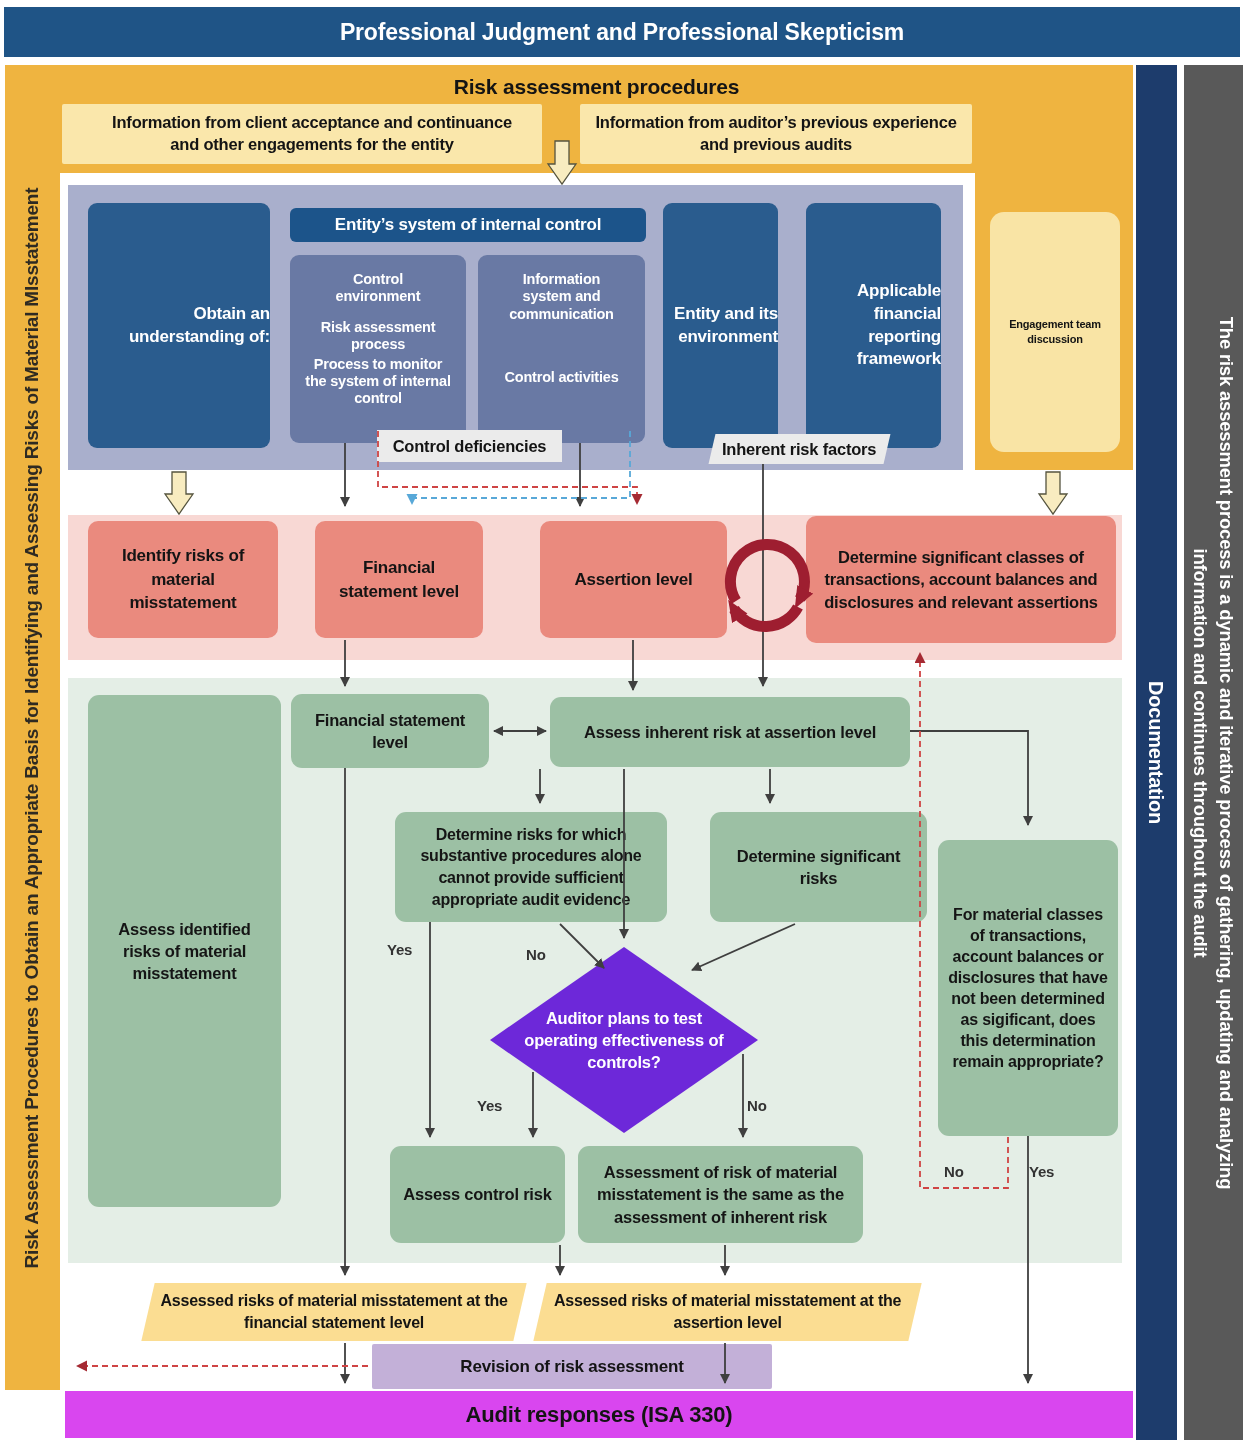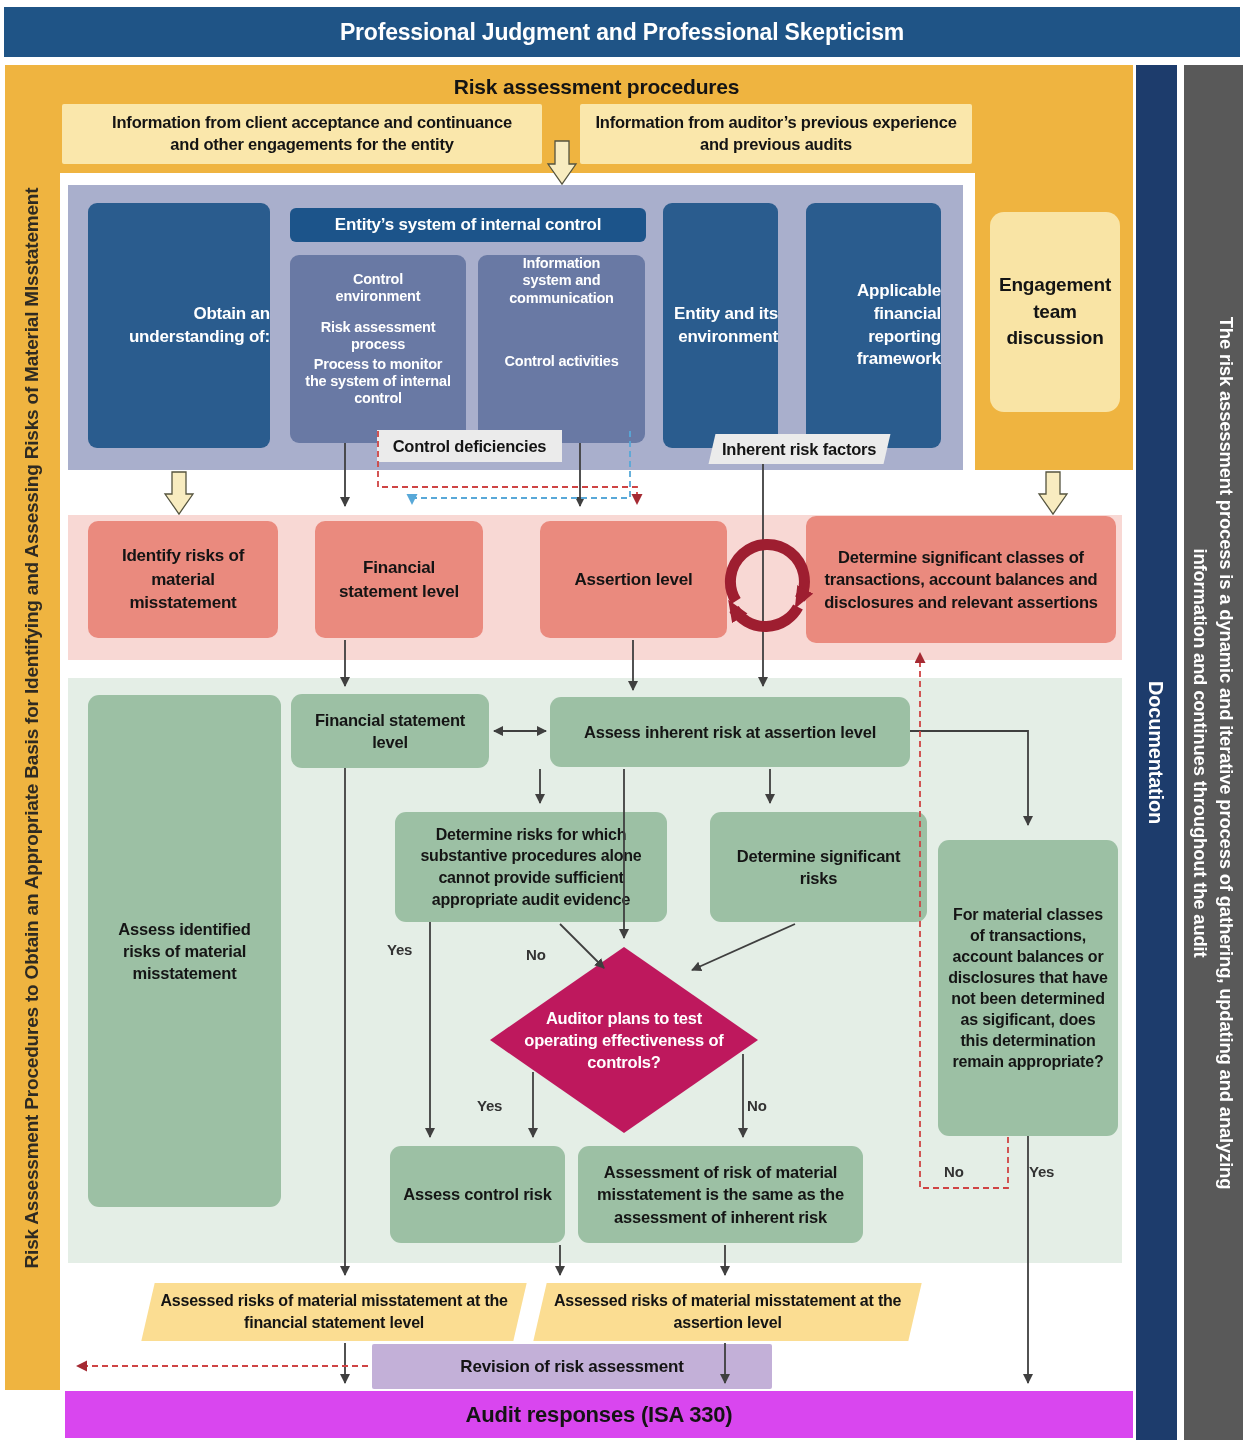--- a/index.html
+++ b/index.html
@@ -40,41 +40,41 @@
            line-height:1.2;display:flex;flex-direction:column;align-items:center;text-align:center;}
   .med1{left:290px;top:255px;width:176px;height:188px;}
   .med2{left:478px;top:255px;width:167px;height:188px;}
   .entity-env{left:663px;top:203px;width:115px;height:245px;}
   .framework{left:806px;top:203px;width:135px;height:245px;}
   .ctrl-def{left:377px;top:430px;width:185px;height:32px;background:#ebebeb;color:#141414;
             font-size:16.5px;font-weight:700;}
   .inh-risk{left:712px;top:434px;width:175px;height:30px;background:#ebebeb;color:#141414;
             font-size:16.5px;font-weight:700;transform:skewX(-13deg);}
   .inh-risk>span{transform:skewX(13deg);}
-  .engagement{left:990px;top:212px;width:130px;height:200px;background:#f9e4a5;border-radius:14px;
-              color:#141414;font-size:19px;font-weight:700;line-height:1.4;}
+  .engagement{left:990px;top:212px;width:130px;height:240px;background:#f9e4a5;border-radius:14px;
+              color:#141414;font-size:11px;font-weight:700;line-height:1.4;}
   
   .pink-section{left:68px;top:515px;width:1054px;height:145px;background:#f8d8d4;}
   .salmon{background:#ea8a7e;color:#141414;border-radius:10px;font-size:17px;font-weight:700;
           line-height:1.4;padding:4px 10px;}
   .identify{left:88px;top:521px;width:190px;height:117px;}
   .pink-fsl{left:315px;top:521px;width:168px;height:117px;}
   .assertion{left:540px;top:521px;width:187px;height:117px;}
   .classes{left:806px;top:516px;width:310px;height:127px;font-size:16.5px;line-height:1.35;}
   
   .green-section{left:68px;top:678px;width:1054px;height:585px;background:#e4eee6;}
   .gbox{background:#9cc0a4;color:#151515;border-radius:11px;font-size:16.5px;font-weight:700;
         line-height:1.35;padding:4px 10px;}
   .assess-id{left:88px;top:695px;width:193px;height:512px;}
   .green-fsl{left:291px;top:694px;width:198px;height:74px;}
   .assess-inh{left:550px;top:697px;width:360px;height:70px;}
   .det-sub{left:395px;top:812px;width:272px;height:110px;font-size:16px;}
   .det-sig{left:710px;top:812px;width:217px;height:110px;}
   .for-mat{left:938px;top:840px;width:180px;height:296px;font-size:16px;line-height:1.32;}
-  .diamond{left:490px;top:947px;width:268px;height:186px;background:#be185d;
+  .diamond{left:490px;top:947px;width:268px;height:186px;background:#6d28d9;
            clip-path:polygon(50% 0,100% 50%,50% 100%,0 50%);color:#fff;}
   .diamond-text{width:210px;font-size:16.5px;font-weight:700;line-height:1.35;text-align:center;}
   .assess-ctrl{left:390px;top:1146px;width:175px;height:97px;}
   .assess-same{left:578px;top:1146px;width:285px;height:97px;font-size:16.5px;}
   .yn{position:absolute;width:42px;text-align:left;font-size:15px;font-weight:600;color:#333;}
   
   .para{background:#fbdd92;color:#141414;font-size:16px;font-weight:700;line-height:1.35;
         transform:skewX(-13deg);}
   .para>span{display:block;transform:skewX(13deg);width:100%;text-align:center;}
   .para-left{left:148px;top:1283px;width:372px;height:58px;}
@@ -111,21 +111,21 @@
 
   <div class="abs blue-section"></div>
   <div class="abs ctr dkblue obtain">Obtain an understanding of:</div>
   <div class="abs ctr ent-header">Entity’s system of internal control</div>
   <div class="abs medblue med1">
     <div style="margin-top:16px;width:130px;">Control environment</div>
     <div style="margin-top:13px;width:130px;">Risk assessment process</div>
     <div style="margin-top:2px;width:150px;">Process to monitor the system of internal control</div>
   </div>
   <div class="abs medblue med2">
-    <div style="width:130px;">Information system and communication</div>
+    <div style="margin-top:16px;width:130px;">Information system and communication</div>
     <div style="margin-top:46px;width:140px;">Control activities</div>
   </div>
   <div class="abs ctr dkblue entity-env">Entity and its environment</div>
   <div class="abs ctr dkblue framework">Applicable financial reporting framework</div>
   <div class="abs ctr ctrl-def">Control deficiencies</div>
   <div class="abs ctr inh-risk">
     <span>Inherent risk factors</span>
   </div>
   <div class="abs ctr engagement">Engagement team discussion</div>
 

